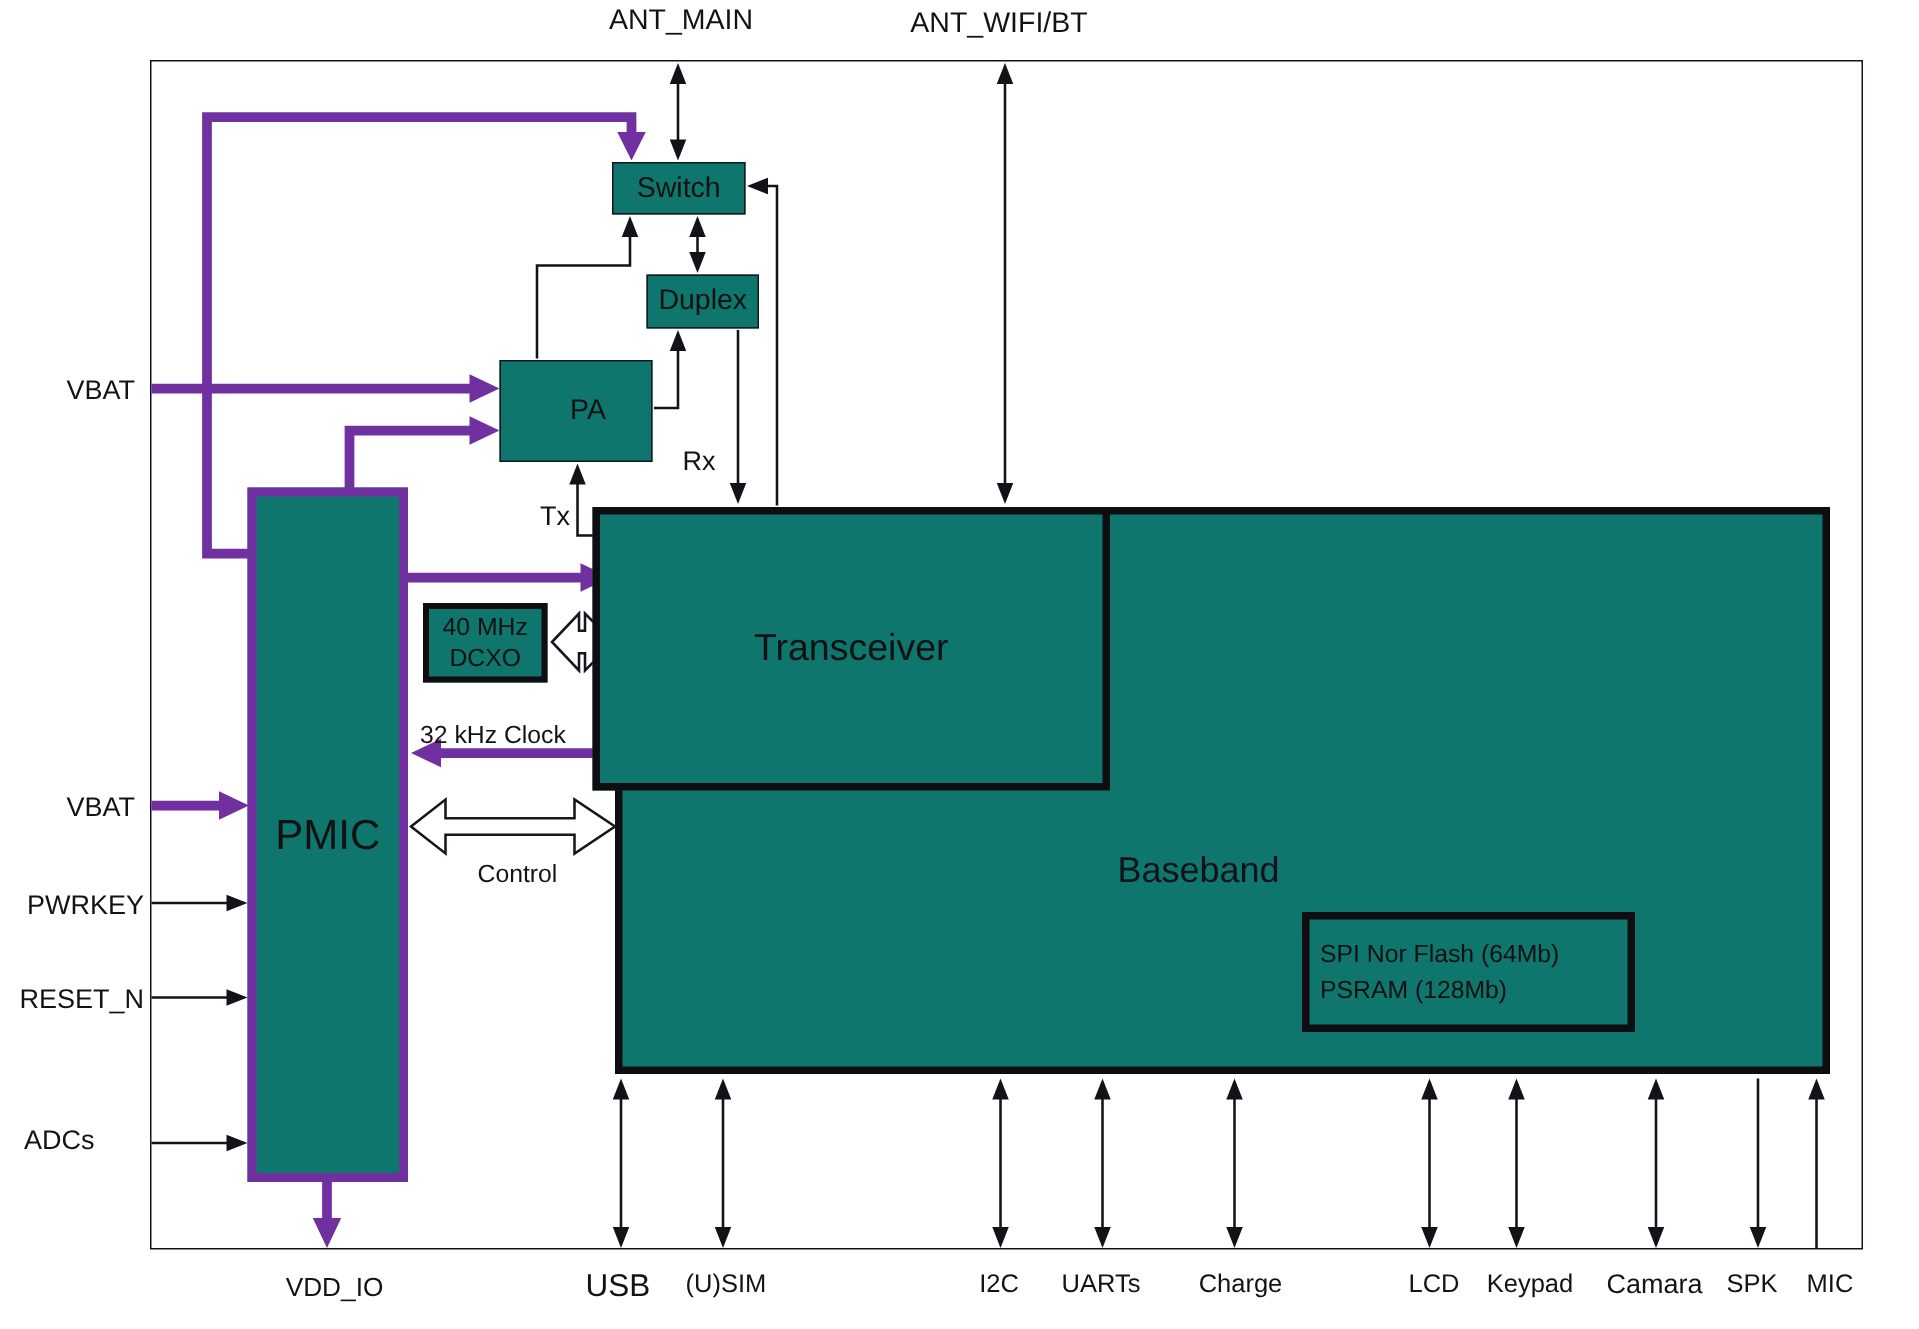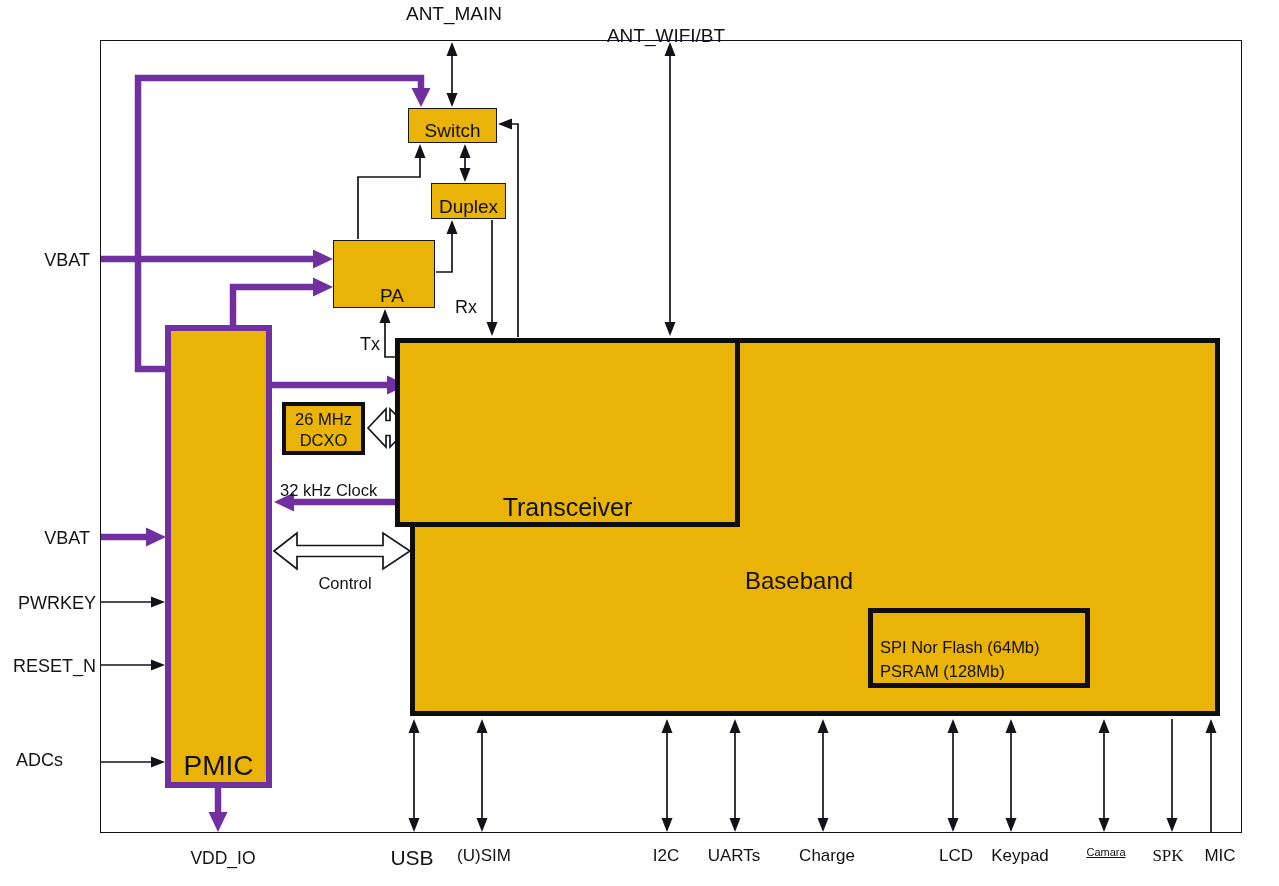--- a/index.html
+++ b/index.html
@@ -2,22 +2,22 @@
 <html><head>
 <meta charset="utf-8">
 <style>
   html,body{margin:0;padding:0;background:#ffffff;}
   #stage{
     position:relative;width:1279px;height:886px;background:#ffffff;overflow:hidden;
     font-family:"Liberation Sans", sans-serif;color:#111111;
   }
   .lbl{position:absolute;white-space:nowrap;color:#121218;}
   .box{
-    position:absolute;box-sizing:border-box;background:#eab308;
-    display:flex;align-items:flex-end;justify-content:center;text-align:center;
+    position:absolute;box-sizing:border-box;background:#0f766e;
+    display:flex;align-items:center;justify-content:center;text-align:center;
   }
   .thin{border:1.6px solid #16161e;font-size:19px;}
   .thick{border:5px solid #0d0d12;}
   .svgwrap{position:absolute;left:0;top:0;}
   #outer-border{
     position:absolute;left:100px;top:40px;width:1142px;height:793px;
     border:1.6px solid #12121e;box-sizing:border-box;
   }
   .k-line{stroke:#121218;stroke-width:1.7;fill:none;}
   .k-head{fill:#121218;stroke:none;}
@@ -208,44 +208,44 @@
   <div class="box thin" style="left:333px;top:240px;width:102px;height:68px;padding-left:16px;">
     <span>PA</span>
   </div>
 
   <div class="box" style="left:165px;top:325px;width:107px;height:463px;border:6px solid #7030A0;font-size:28px;">
     <span>PMIC</span>
   </div>
 
   <div class="box" style="left:282px;top:402px;width:83px;height:53px;border:4px solid #0d0d12;font-size:16.5px;line-height:21px;">
     <div>
-      <div>26 MHz</div>
+      <div>40 MHz</div>
       <div>DCXO</div>
     </div>
   </div>
 
   <div class="lbl" style="left:404px;top:3px;width:100px;text-align:center;font-size:19px;">ANT_MAIN</div>
-  <div class="lbl" style="left:596px;top:5px;width:140px;text-align:center;font-size:19px;margin-top:20px;">ANT_WIFI/BT</div>
+  <div class="lbl" style="left:596px;top:5px;width:140px;text-align:center;font-size:19px;">ANT_WIFI/BT</div>
 
   <div class="lbl" style="left:20px;top:250px;width:70px;text-align:right;font-size:18px;">VBAT</div>
   <div class="lbl" style="left:20px;top:528px;width:70px;text-align:right;font-size:18px;">VBAT</div>
   <div class="lbl" style="left:10px;top:593px;width:86px;text-align:right;font-size:18px;">PWRKEY</div>
   <div class="lbl" style="left:6px;top:656px;width:90px;text-align:right;font-size:18px;">RESET_N</div>
   <div class="lbl" style="left:16px;top:750px;width:66px;text-align:left;font-size:18px;">ADCs</div>
 
   <div class="lbl" style="left:352px;top:334px;width:28px;text-align:right;font-size:18px;">Tx</div>
   <div class="lbl" style="left:455px;top:297px;width:30px;font-size:18px;">Rx</div>
   <div class="lbl" style="left:280px;top:481px;width:112px;font-size:16.5px;">32 kHz Clock</div>
   <div class="lbl" style="left:308px;top:574px;width:74px;text-align:center;font-size:16.5px;">Control</div>
 
   <div class="lbl" style="left:178px;top:848px;width:90px;text-align:center;font-size:17.5px;">VDD_IO</div>
   <div class="lbl" style="left:382px;top:846px;width:60px;text-align:center;font-size:21px;">USB</div>
   <div class="lbl" style="left:449px;top:846px;width:70px;text-align:center;font-size:17px;">(U)SIM</div>
   <div class="lbl" style="left:636px;top:846px;width:60px;text-align:center;font-size:17px;">I2C</div>
   <div class="lbl" style="left:699px;top:846px;width:70px;text-align:center;font-size:17px;">UARTs</div>
   <div class="lbl" style="left:792px;top:846px;width:70px;text-align:center;font-size:17px;">Charge</div>
   <div class="lbl" style="left:926px;top:846px;width:60px;text-align:center;font-size:17px;">LCD</div>
   <div class="lbl" style="left:985px;top:846px;width:70px;text-align:center;font-size:17px;">Keypad</div>
-  <div class="lbl" style="left:1071px;top:846px;width:70px;text-align:center;font-size:11px;text-decoration:underline;">Camara</div>
-  <div class="lbl" style="left:1138px;top:846px;width:60px;text-align:center;font-size:17px;font-family:Liberation Serif, serif;">SPK</div>
+  <div class="lbl" style="left:1071px;top:846px;width:70px;text-align:left;font-size:18px;">Camara</div>
+  <div class="lbl" style="left:1138px;top:846px;width:60px;text-align:center;font-size:17px;">SPK</div>
   <div class="lbl" style="left:1190px;top:846px;width:60px;text-align:center;font-size:17px;">MIC</div>
 
 </div>
 
 </body></html>

